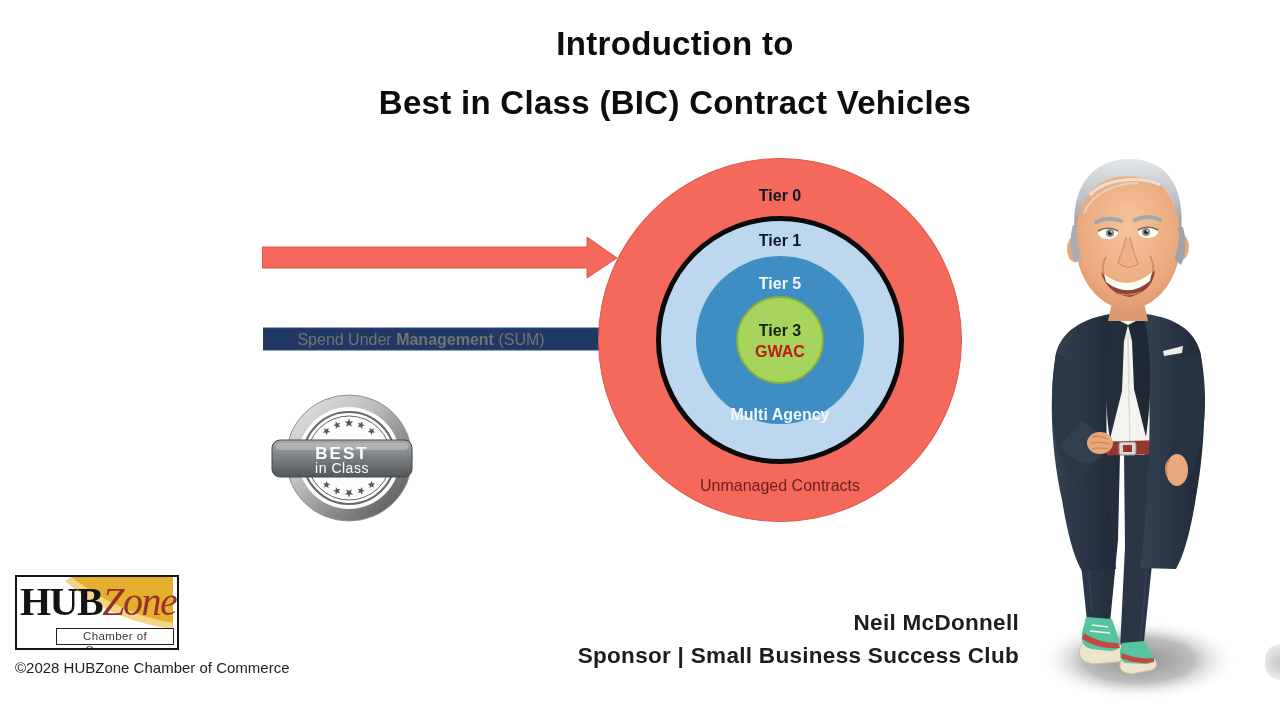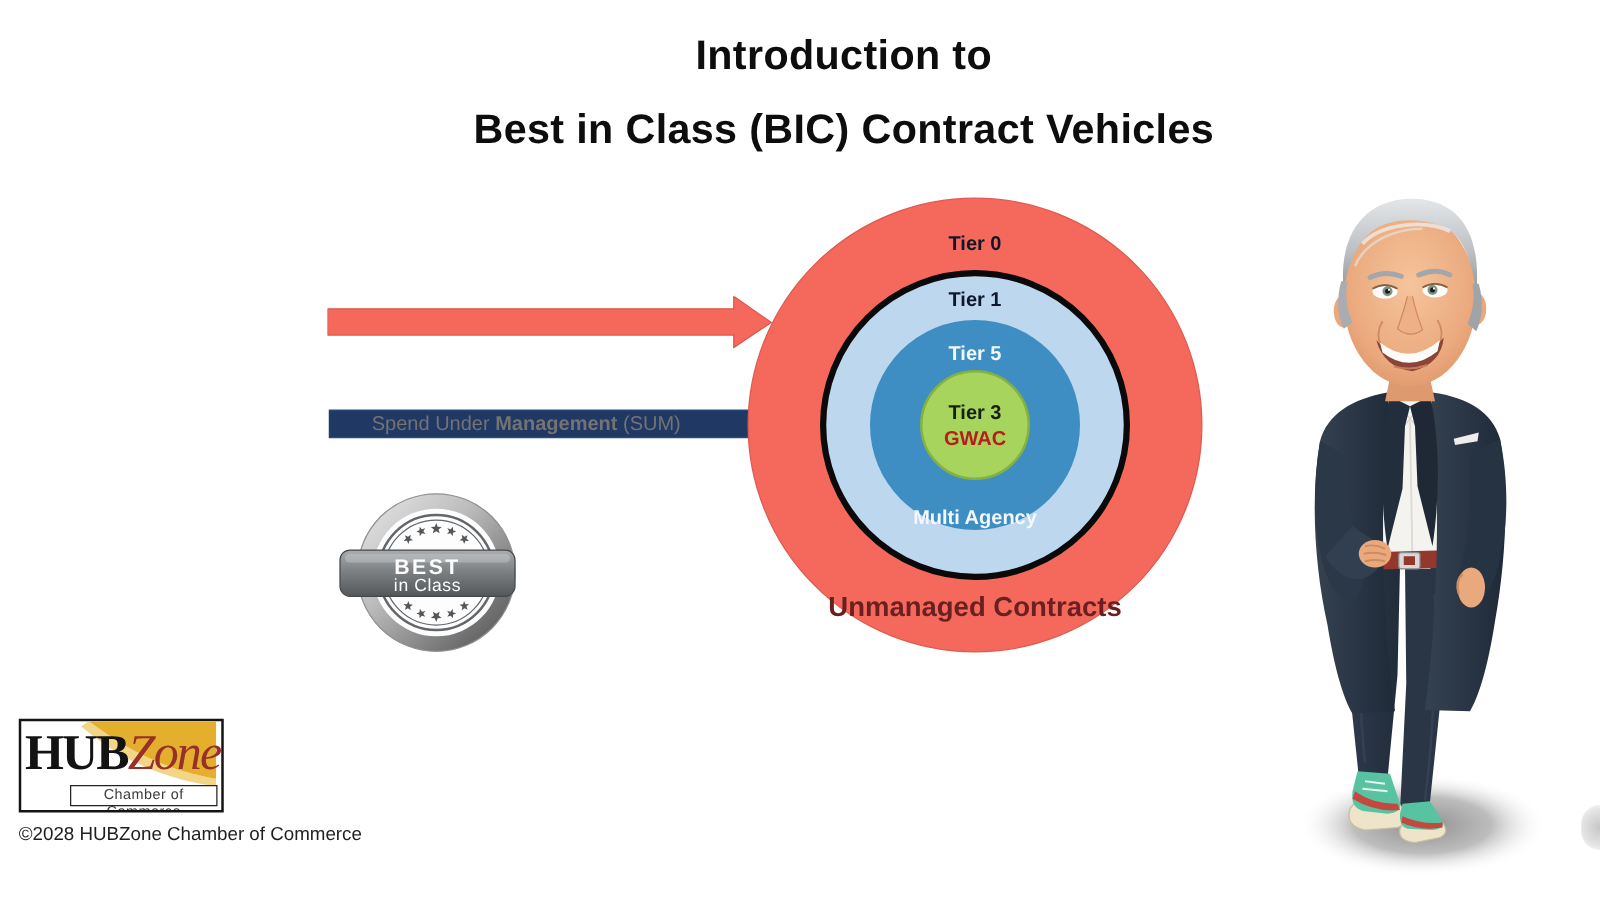--- a/index.html
+++ b/index.html
@@ -28,21 +28,21 @@
   .ring-1{left:58px;top:58px;width:248px;height:248px;background:#BDD7EE;border:5px solid #0a0a0a;}
   .ring-2{left:98px;top:98px;width:168px;height:168px;background:#3E8EC4;}
   .ring-core{left:138px;top:138px;width:88px;height:88px;background:#A6D45C;border:2px solid #85B23F;}
   .dlabel{position:absolute;left:0;width:100%;text-align:center;font-size:16px;font-weight:600;
           line-height:20px;color:#0f172a;}
   .dl-t0{top:28px;} .dl-t1{top:73px;}
   .dl-t2{top:116px;color:#F2F8FD;}
   .dl-t3{top:163px;color:#16210c;} .dl-gwac{top:184px;color:#b91c1c;}
   .dl-multi{top:229px;color:#F2F8FD;margin-top:18px;}
   .dl-single{top:273px;color:#10151d;}
-  .dl-unmanaged{top:318px;color:#6B2020;font-weight:bold;font-size:22px;}
+  .dl-unmanaged{top:318px;color:#6B2020;font-weight:normal;font-size:16px;}
 
   
   .badge{left:270px;top:392px;width:160px;height:134px;}
   .badge text{font-family:"Liberation Sans",sans-serif;fill:#FCFCFC;}
   .badge .t1{font-size:17px;font-weight:bold;letter-spacing:2px;}
   .badge .t2{font-size:14px;letter-spacing:.5px;}
 
   
   .hublogo{left:15px;top:575px;width:160px;height:71px;border:2px solid #141414;background:#fff;
            overflow:hidden;}
@@ -147,20 +147,24 @@
     <svg width="156" height="67" viewBox="0 0 156 67">
       <path d="M48,4 C78,30 112,46 156,52 L156,46 C118,40 86,24 54,0 Z" fill="#F3D587"></path>
       <path d="M54,0 L156,0 L156,46 C118,40 86,24 54,0 Z" fill="#E3AF2C"></path>
     </svg>
     <div class="hub-text"><span class="hub-part">HUB</span><span class="zone-part">Zone</span></div>
     <div class="hub-strip">Chamber of Commerce</div>
   </div>
 
   <div class="abs copyright">©2028 HUBZone Chamber of Commerce</div>
 
+  <div class="abs presenter">
+    <div class="name">Neil McDonnell</div>
+    <div class="role">Sponsor | Small Business Success Club</div>
+  </div>
 
   <svg class="abs caricature" width="216" height="545" viewBox="0 0 216 545">
     <defs>
       <radialGradient id="shadowG" cx="50%" cy="50%" r="50%">
         <stop offset="0" stop-color="#8f8f8f"></stop>
           <stop offset="0.55" stop-color="#bdbdbd"></stop>
         <stop offset="1" stop-color="#ffffff" stop-opacity="0"></stop>
       </radialGradient>
       <linearGradient id="hairG" x1="0" y1="0" x2="0" y2="1">
         <stop offset="0" stop-color="#E4E6E8"></stop>

